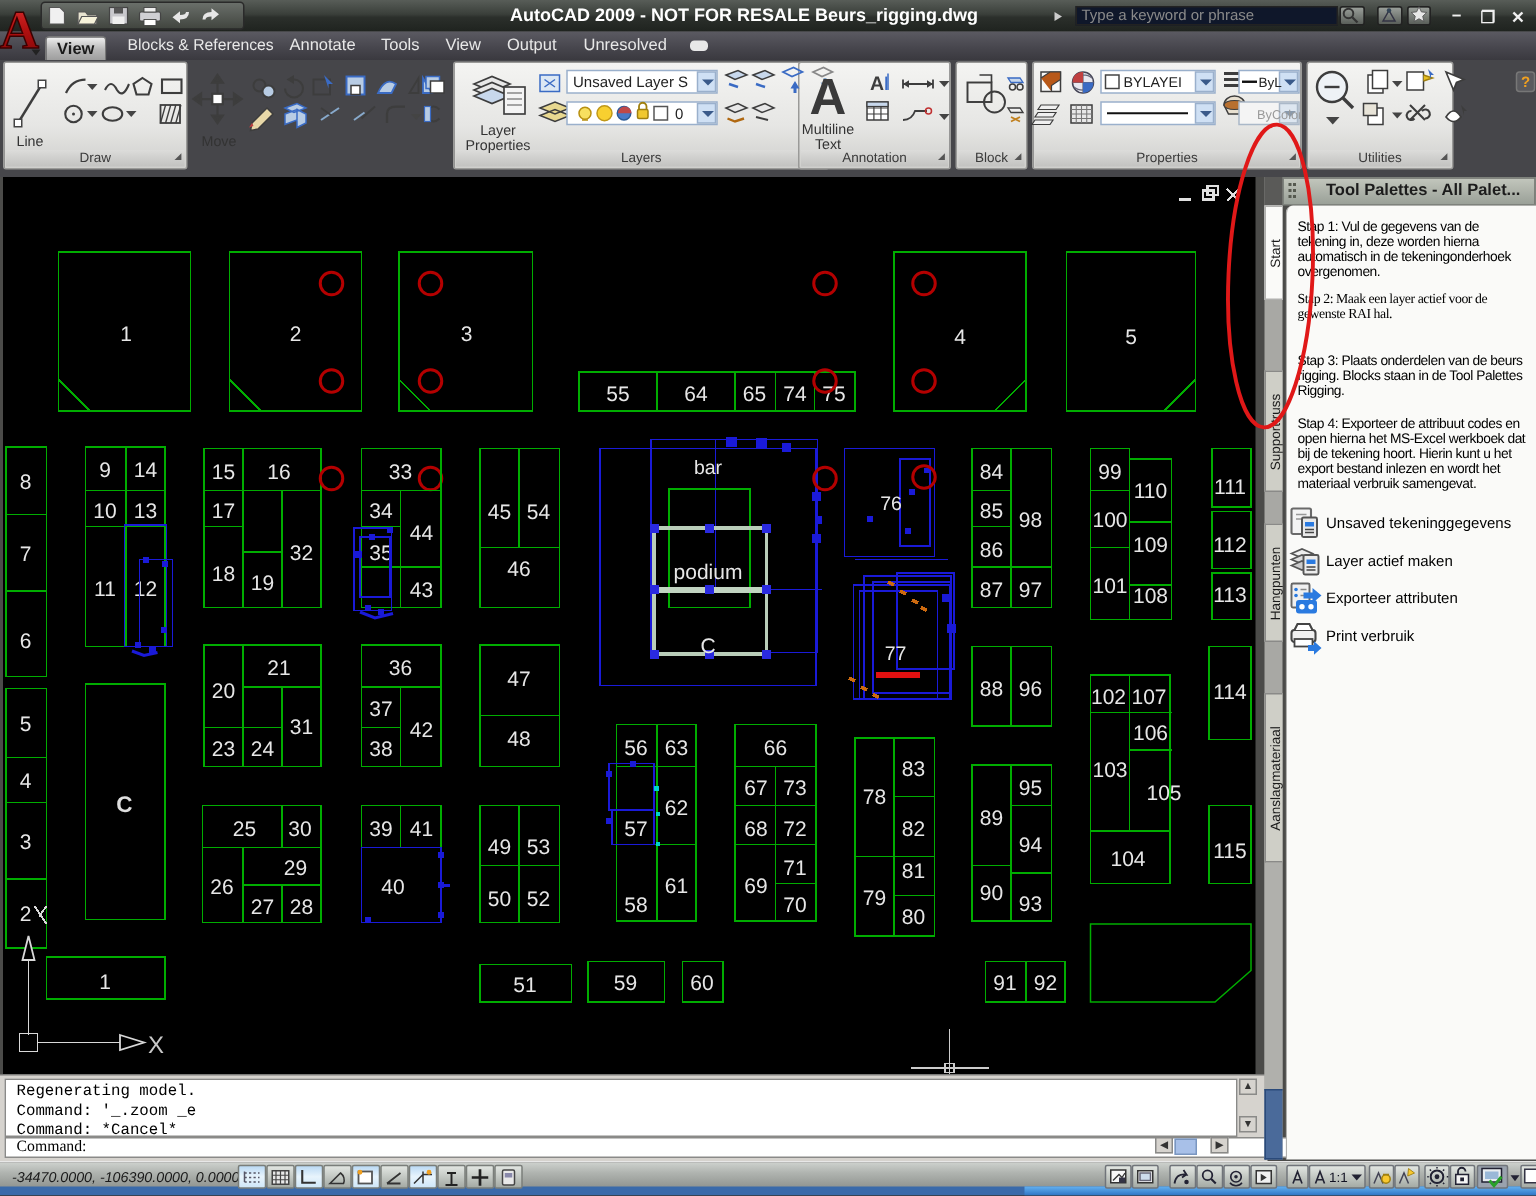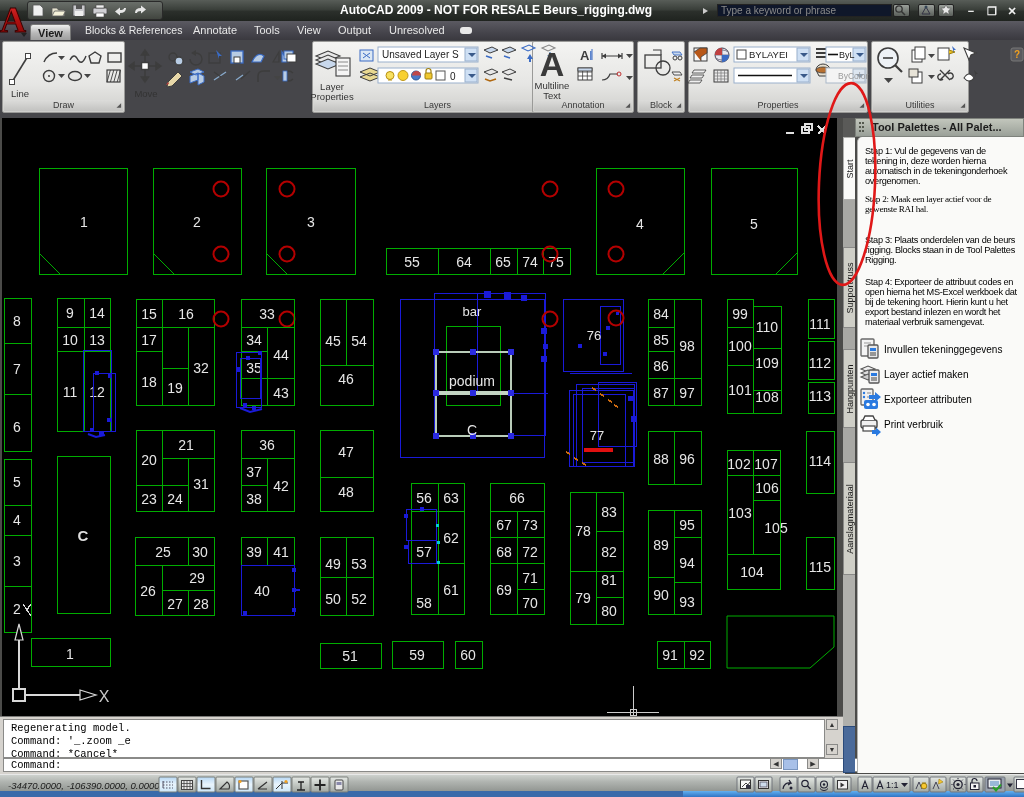--- a/index.html
+++ b/index.html
@@ -26,32 +26,32 @@
 .panel { position:absolute; top:41px; height:72px; background:linear-gradient(#f4f4f2 0%, #e6e6e4 60%, #cfcfcc 100%); border:1px solid #9a9a98; border-radius:2px; }
 .plabel { position:absolute; left:1px; bottom:1px; right:1px; height:11px; background:linear-gradient(#dcdcda,#c2c2c0); color:#3a3a3a; font-size:9px; text-align:center; line-height:11px; }
 .plabel:after { content:"◢"; position:absolute; right:2px; top:0px; font-size:6px; color:#555; }
 
 #canvas { left:2px; top:118px; width:835px; height:598px; background:#000; }
 
 #cmdwin { left:0px; top:716px; width:845px; height:58px; background:#d6d3ce; border-top:1px solid #7a7a78; }
 #cmdhist { left:3px; top:2px; width:822px; height:39px; background:#fff; border:1px solid #8a8a88;
   font-family:"Liberation Mono",monospace; font-size:10.5px; color:#000; line-height:12.8px; padding:2px 0 0 7px; }
 #cmdline { left:3px; top:41px; width:903px; height:14px; background:#fff; border:1px solid #8a8a88;
-  font-family:Liberation Mono, monospace; font-size:10.5px; color:#000; padding-left:7px; }
+  font-family:Liberation Serif, serif; font-size:10.5px; color:#000; padding-left:7px; }
 .sbtn { position:absolute; width:12px; height:11px; background:#d6d3ce; border:1px solid #8a8a88; color:#333; font-size:7px; line-height:10px; text-align:center; }
 
 #statusbar { left:0; top:774px; width:1024px; height:18px; background:linear-gradient(#cdd1cd 0%, #b0b4b0 40%, #8f938f 100%); border-top:1px solid #e8e8e8; }
 #coords { left:8px; top:4px; font-size:9.5px; color:#1a1a1a;font-style:italic; }
 
 #taskbar { left:0; top:791px; width:1024px; height:6px; background:#3a6aaa; }
 #taskbar2 { left:683px; top:791px; width:341px; height:6px; background:linear-gradient(#62b0f0,#2f74c4); }
 
 #palette { left:855px; top:118px; width:169px; height:655px; }
 #palhead { left:0; top:0; width:169px; height:19px; background:linear-gradient(#c2c6bc,#9aa098); border:1px solid #7e827c;
-  font-size:11px; font-weight:bold; color:#1c1c1c; line-height:17px; padding-left:16px; white-space:nowrap; }
+  font-size:11px; font-weight:bold; color:#1c1c1c; line-height:17px; padding-left:28px; white-space:nowrap; }
 #palbody { left:2px; top:19px; width:167px; height:636px; background:#fafaf8; border-left:1px solid #b0b0ae; border-radius:5px 0 0 0; }
 .stap { position:absolute; left:10px; width:160px; font-size:9.2px; line-height:9.9px; color:#000; letter-spacing:-0.3px; white-space:nowrap; }
 .palitem { position:absolute; left:29px; font-size:10px; color:#000; }
 #tabstrip { left:843px; top:118px; width:12px; height:655px; background:#a8a8a4; }
 .vtab { position:absolute; left:843px; width:12px; background:#cfcfc7; border:1px solid #8a8a88; border-right:none; }
 .vtab span { position:absolute; left:1px; top:50%; transform:rotate(-90deg) translateX(-50%); transform-origin:0 0; font-size:9px; color:#1a1a1a; white-space:nowrap; }
 #dwg rect, #dwg line { shape-rendering: crispEdges; }
 </style>
 </head>
 <body>
@@ -74,21 +74,21 @@
   <div class="rtab abs" style="left:254px;width:20px;">Tools</div>
   <div class="rtab abs" style="left:297px;width:19px;">View</div>
   <div class="rtab abs" style="left:338px;width:28px;">Output</div>
   <div class="rtab abs" style="left:389px;width:45px;">Unresolved</div>
   <div class="abs" style="left:460px;top:27px;width:12px;height:7px;background:#e8e8e8;border-radius:3px;"></div>
 
   <div id="ribbon" class="abs"></div>
   <div class="panel abs" style="left:2px;width:123px;">
       <div class="plabel">Draw</div>
     </div>
-  <div class="panel abs" style="left:312px;width:251px;">
+  <div class="panel abs" style="left:302px;width:251px;">
       <div class="plabel">Layers</div>
     </div>
   <div class="panel abs" style="left:532px;width:102px;">
       <div class="plabel">Annotation</div>
     </div>
   <div class="panel abs" style="left:637px;width:48px;">
       <div class="plabel">Block</div>
     </div>
   <div class="panel abs" style="left:688px;width:180px;">
       <div class="plabel">Properties</div>
@@ -475,21 +475,21 @@
     </div>
   <div class="vtab abs" style="top:726px;height:47px;background:#4a6a9a;border-color:#2a4a7a;"></div>
 
   <div id="palette" class="abs">
     <div id="palhead" class="abs">Tool Palettes  - All Palet...</div>
     <div id="palbody" class="abs"></div>
     <div class="stap" style="top:29px;">Stap 1: Vul de gegevens van de<br>tekening in, deze worden hierna<br>automatisch in de tekeningonderhoek<br>overgenomen.</div>
     <div class="stap" style="top:77px;font-family:Liberation Serif, serif;">Stap 2: Maak een layer actief voor de<br>gewenste RAI hal.</div>
     <div class="stap" style="top:118px;">Stap 3: Plaats onderdelen van de beurs<br>rigging. Blocks staan in de Tool Palettes<br>Rigging.</div>
     <div class="stap" style="top:160px;">Stap 4: Exporteer de attribuut codes en<br>open hierna het MS-Excel werkboek dat<br>bij de tekening hoort. Hierin kunt u het<br>export bestand inlezen en wordt het<br>materiaal verbruik samengevat.</div>
-    <div class="palitem" style="top:226px;">Invullen tekeninggegevens</div>
+    <div class="palitem" style="top:226px;">Unsaved tekeninggegevens</div>
     <div class="palitem" style="top:251px;">Layer actief maken</div>
     <div class="palitem" style="top:276px;">Exporteer attributen</div>
     <div class="palitem" style="top:301px;">Print verbruik</div>
   </div>
 
   <svg class="abs" style="left:855px;top:118px;pointer-events:none;" width="169" height="655" viewBox="0 0 169 655">
 
     <g fill="#55594f">
       <rect x="4" y="4" width="2" height="2"></rect>
         <rect x="7" y="4" width="2" height="2"></rect>

